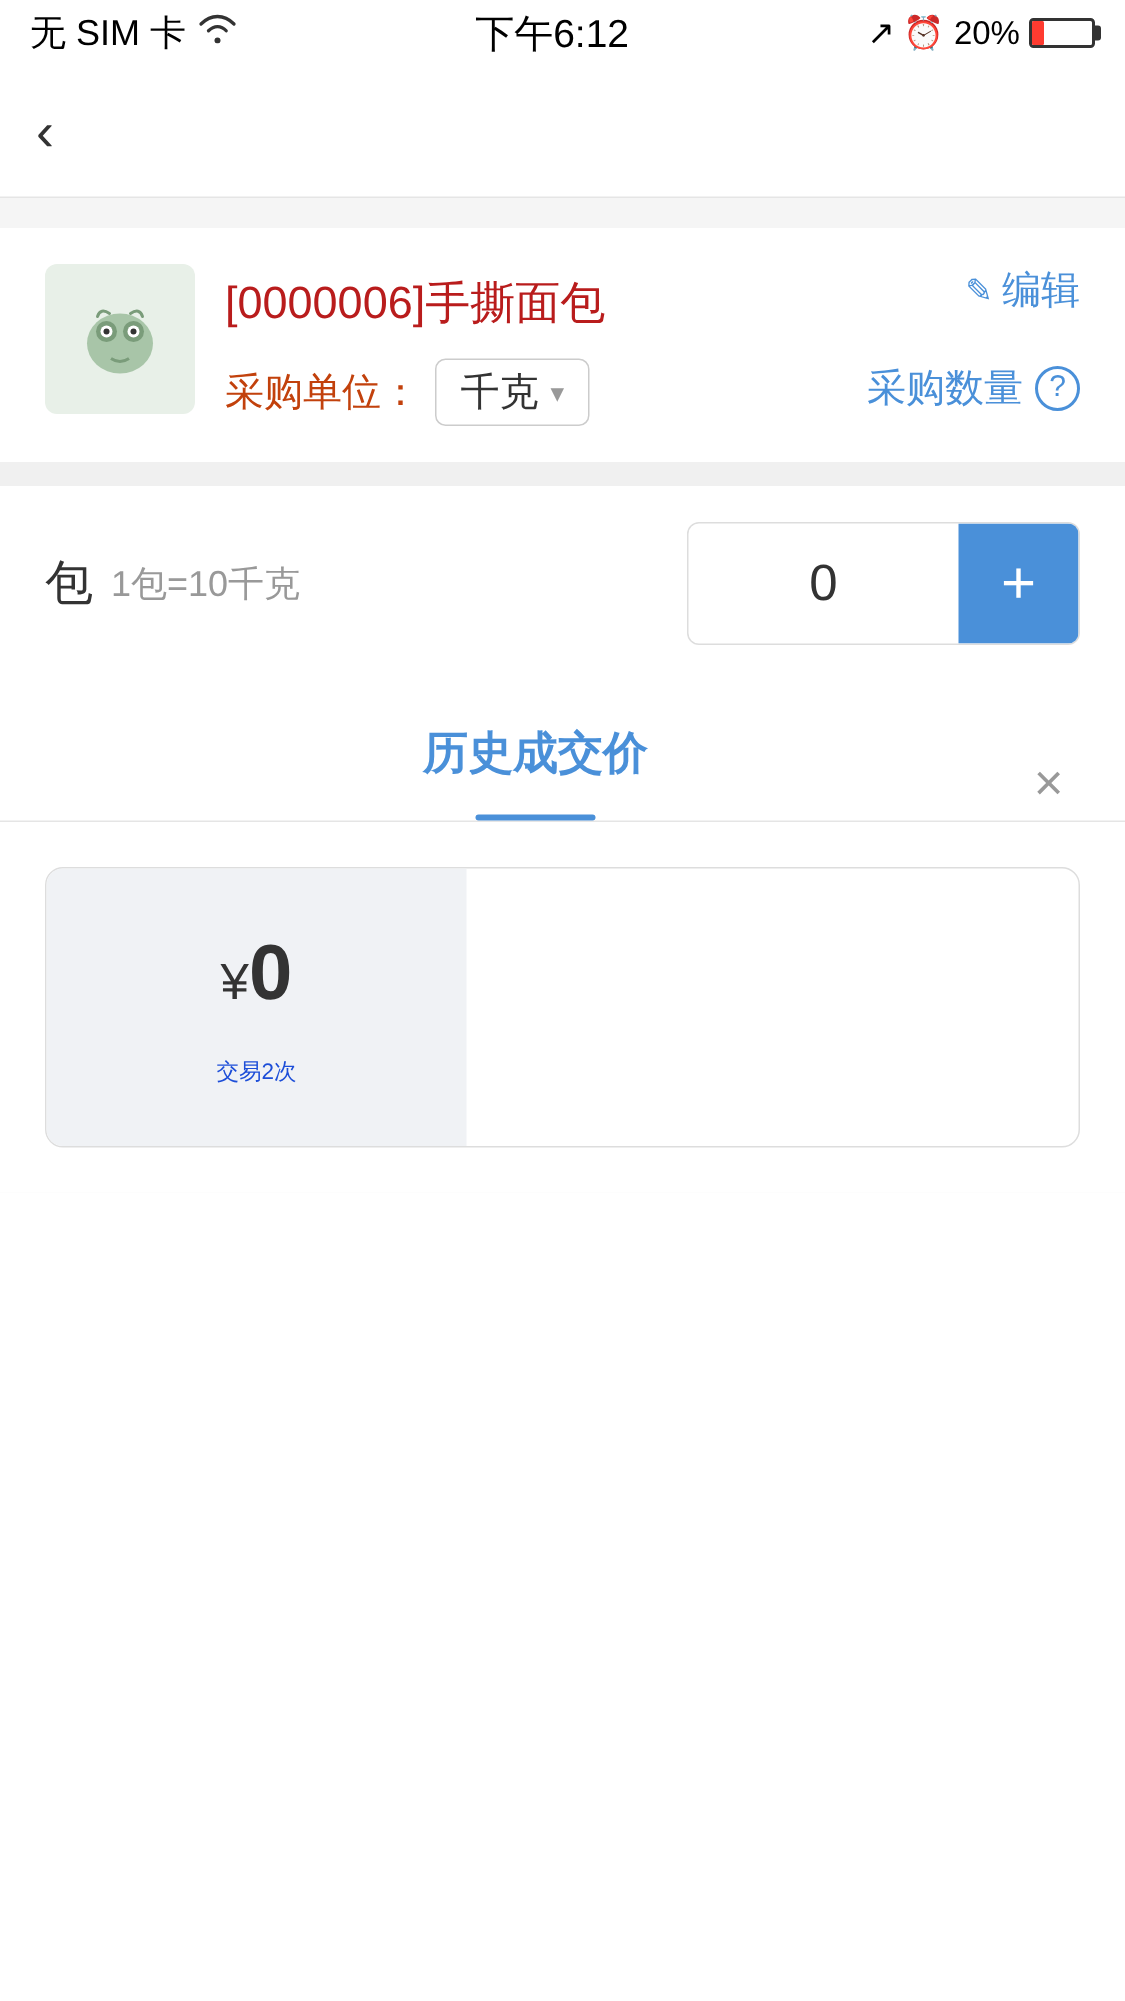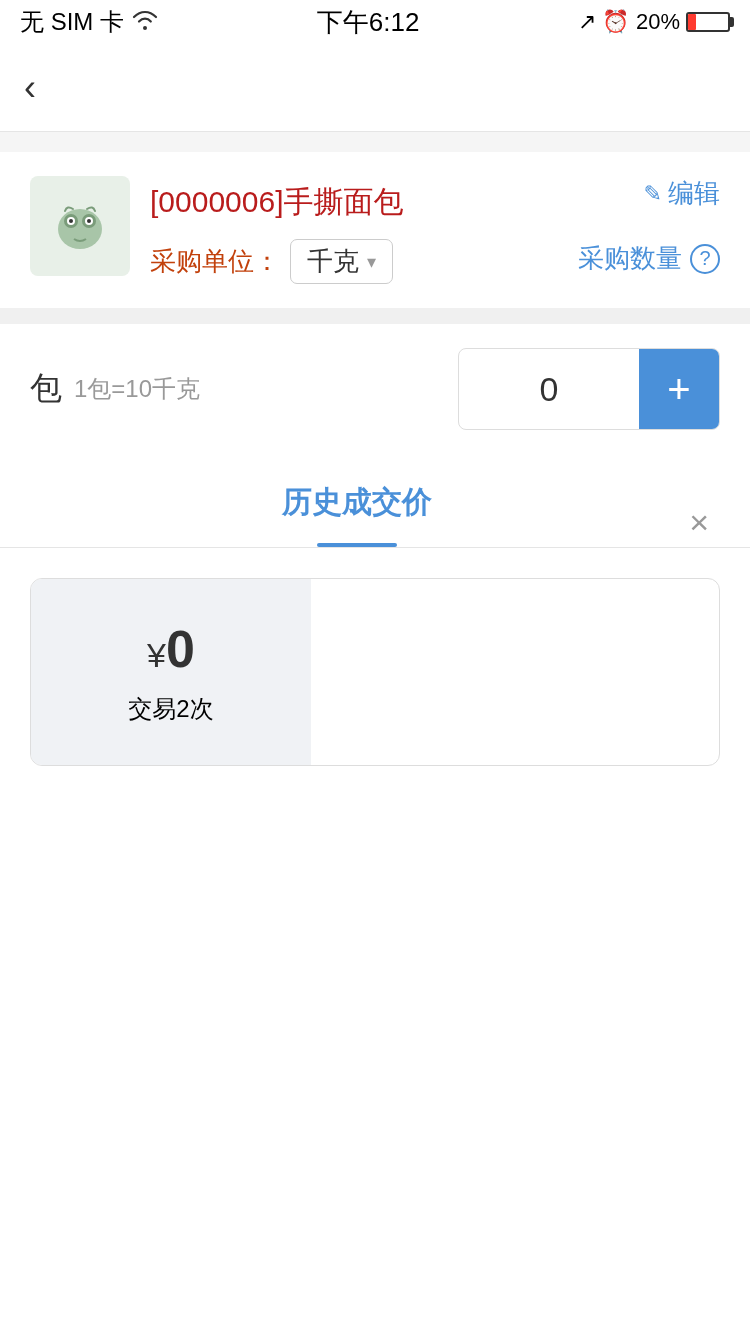--- a/index.html
+++ b/index.html
@@ -307,23 +307,23 @@
     .history-price {
       font-size: 52px;
       color: #333;
       font-weight: 600;
     }
     .history-price-currency {
       font-size: 34px;
       font-weight: 400;
     }
     .history-trade-count {
-      font-size: 24px;
-      color: #000000;
-      margin-top: 14px;
+      font-size: 15px;
+      color: #1d4ed8;
+      margin-top: 26px;
     }
     .history-detail-side {
       flex: 1;
       padding: 36px 30px;
       display: flex;
       flex-direction: column;
       gap: 18px;
       justify-content: center;
     }
     .detail-line {

